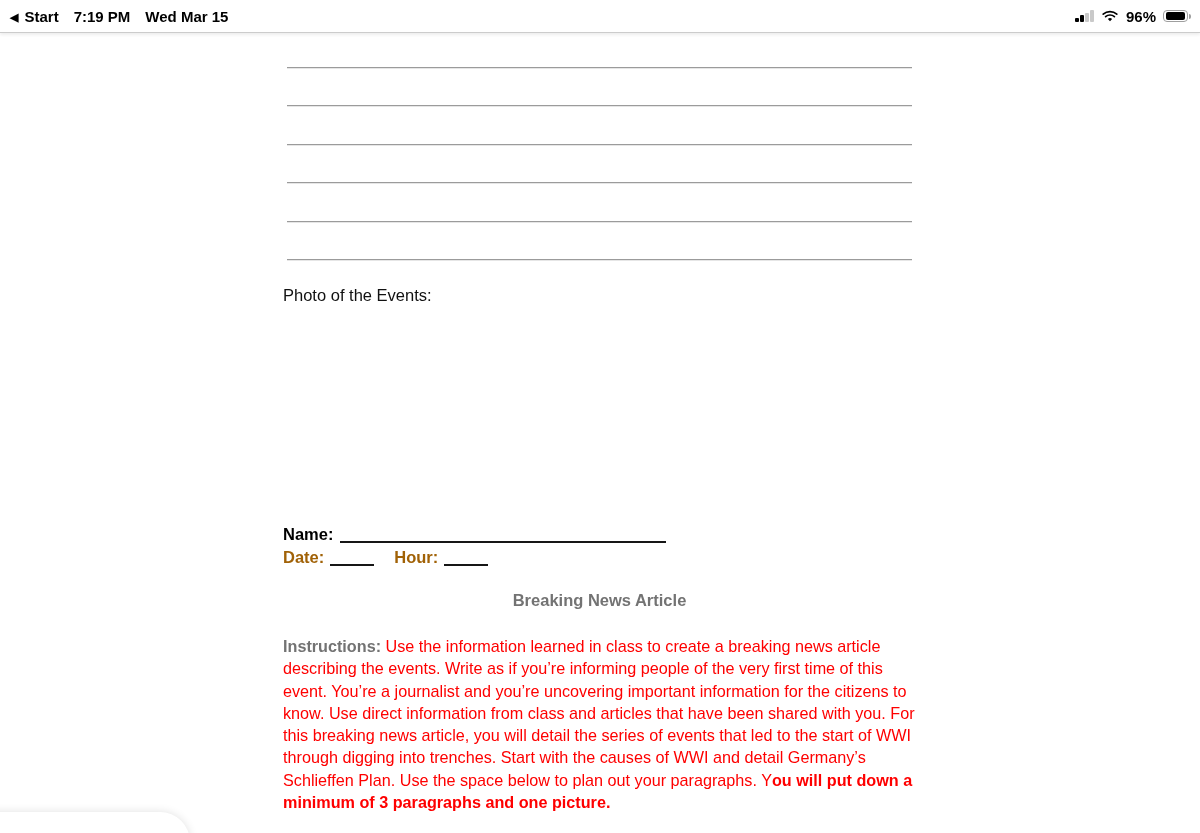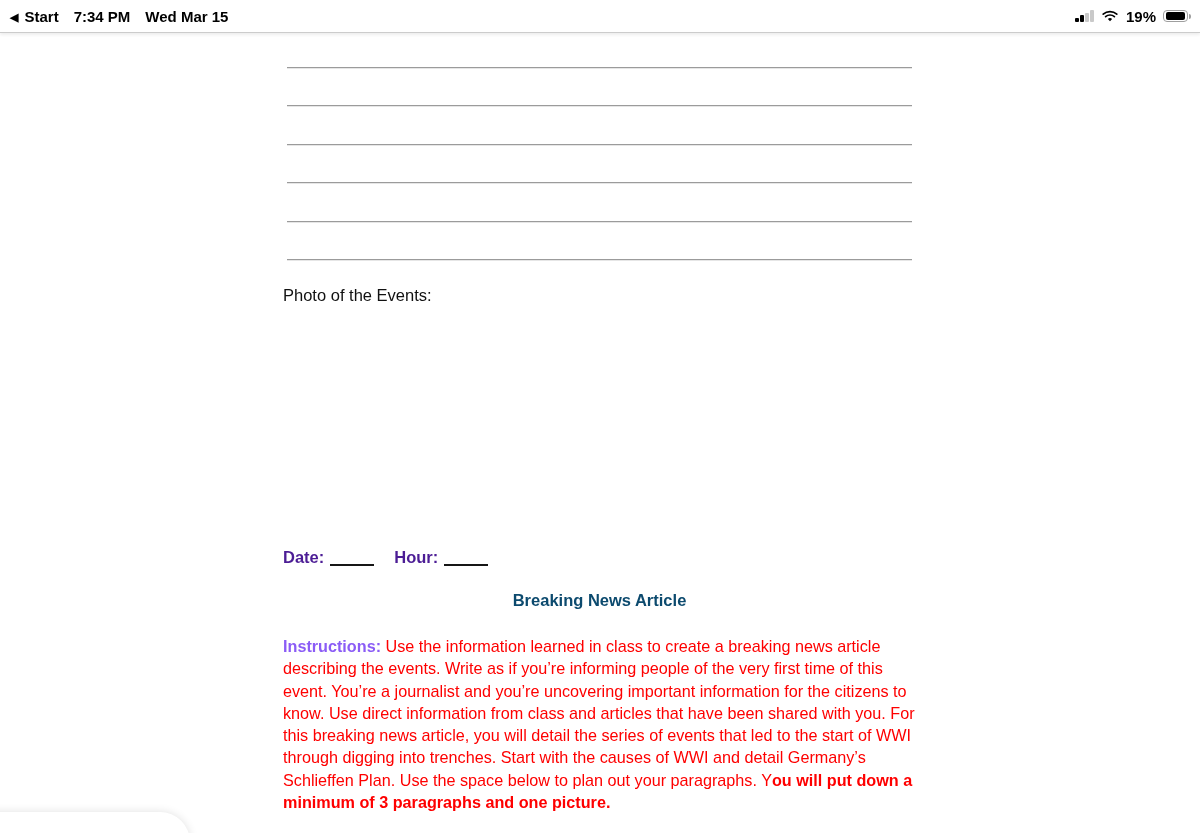--- a/index.html
+++ b/index.html
@@ -25,85 +25,88 @@
   .batt-fill { height:100%; width:19px; background:#000; border-radius:2px; }
   .batt-nub { position:absolute; right:-3.5px; top:3.5px; width:2px; height:5px;
               background:#9f9f9f; border-radius:0 2px 2px 0; }
 
   
   .doc { position:absolute; top:34px; left:0; width:1200px; height:799px; background:#fff; }
   .blank-line { position:absolute; left:287px; width:625px; height:2px;
                 background:linear-gradient(to bottom, var(--line) 0 1px, #e6e6e6 1px 2px); }
   .photo-label { position:absolute; left:283px; top:252px; font-size:16.5px; color:#111; }
   .name-row  { position:absolute; left:283px; top:490px; font-size:16.5px; font-weight:bold; color:#000; }
-  .date-row  { position:absolute; left:283px; top:513px; font-size:16.5px; font-weight:bold; color:#4c1d95; }
+  .date-row  { position:absolute; left:283px; top:513px; font-size:16.5px; font-weight:bold; color:#a16207; }
   .uline { display:inline-block; border-bottom:2px solid #161616; height:0.95em;
            vertical-align:baseline; transform:translateY(3px); }
   .uline.long { width:326px; margin-left:7px; }
   .uline.short { width:44px; margin-left:6px; }
   .date-row .spacer { display:inline-block; width:20px; }
   .doc-title { position:absolute; left:287px; top:557px; width:625px; text-align:center;
-               font-size:16.5px; font-weight:bold; color:#0c4a6e; }
+               font-size:16.5px; font-weight:bold; color:#737373; }
   .instructions { position:absolute; left:283px; top:601px; width:632px;
                   font-size:16.2px; line-height:22.3px; color:var(--red); }
-  .instructions .ins-label { color:#8b5cf6; font-weight:bold; }
+  .instructions .ins-label { color:#737373; font-weight:bold; }
   .instructions .ins-bold { font-weight:bold; }
 
   
   .corner-shadow { position:absolute; left:-60px; top:812px; width:250px; height:120px;
                    background:#fff; border-radius:30px; box-shadow:0 0 10px rgba(0,0,0,0.12); }
 </style>
 </head>
 <body>
 
 <div class="screen">
 
   <div class="status-bar">
     <div class="sb-left">
       <div class="back-btn">
         <span class="back-chevron">◀</span>
         <span>Start</span>
       </div>
-      <span>7:34 PM</span>
+      <span>7:19 PM</span>
       <span>Wed Mar 15</span>
     </div>
     <div class="sb-right">
       <span class="cell-bars">
         <i style="height:4.5px"></i>
           <i style="height:7px"></i>
         <i class="dim" style="height:9.5px"></i>
           <i class="dim" style="height:12px"></i>
       </span>
       <span style="display:flex;align-items:center;">
         <svg width="18" height="13" viewBox="0 0 18 13">
           <path d="M9 11.2 L6.9 9.0 a3.2 3.2 0 0 1 4.2 0 Z" fill="#000"></path>
           <path d="M4.6 6.7 a6.6 6.6 0 0 1 8.8 0" fill="none" stroke="#000" stroke-width="1.7" stroke-linecap="round"></path>
           <path d="M2.2 4.2 a10.2 10.2 0 0 1 13.6 0" fill="none" stroke="#000" stroke-width="1.7" stroke-linecap="round"></path>
         </svg>
       </span>
-      <span>19%</span>
+      <span>96%</span>
       <span class="batt">
         <span class="batt-fill"></span>
           <span class="batt-nub"></span>
       </span>
     </div>
   </div>
 
   <div class="doc">
     <div id="blank-lines">
         <div class="blank-line" style="top: 33px;"></div>
         <div class="blank-line" style="top: 71px;"></div>
         <div class="blank-line" style="top: 110px;"></div>
         <div class="blank-line" style="top: 148px;"></div>
         <div class="blank-line" style="top: 187px;"></div>
         <div class="blank-line" style="top: 225px;"></div>
       </div>
 
     <div class="photo-label">Photo of the Events:</div>
 
+    <div class="name-row">
+      <span>Name:</span><span class="uline long"></span>
+    </div>
 
     <div class="date-row">
       <span>Date:</span><span class="uline short"></span><span class="spacer"></span><span>Hour:</span><span class="uline short"></span>
     </div>
 
     <div class="doc-title">Breaking News Article</div>
 
     <div class="instructions">
       <span class="ins-label">Instructions:</span>
       <span>Use the information learned in class to create a breaking news article describing the events. Write as if you’re informing people of the very first time of this event. You’re a journalist and you’re uncovering important information for the citizens to know. Use direct information from class and articles that have been shared with you. For this breaking news article, you will detail the series of events that led to the start of WWI through digging into trenches. Start with the causes of WWI and detail Germany’s Schlieffen Plan. Use the space below to plan out your paragraphs. Y</span><span class="ins-bold">ou will put down a minimum of 3 paragraphs and one picture.</span>

